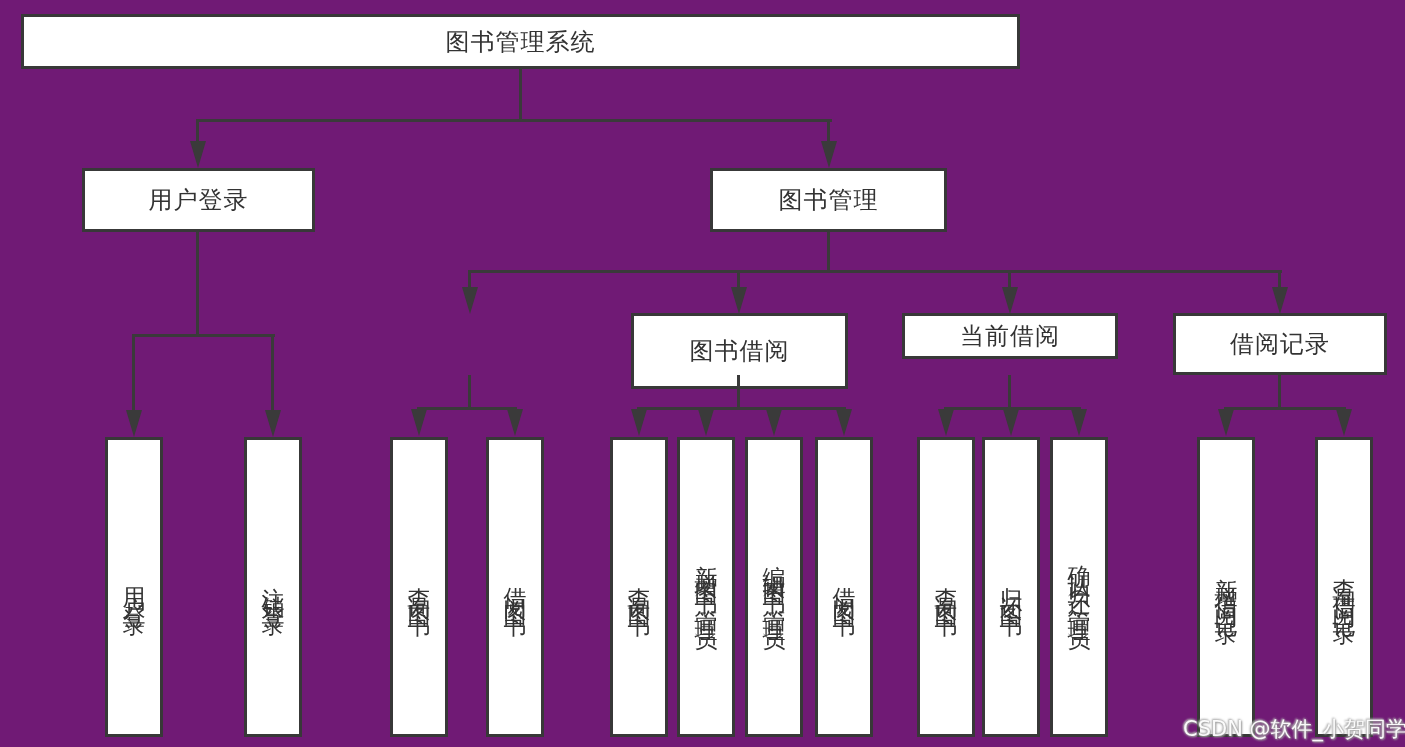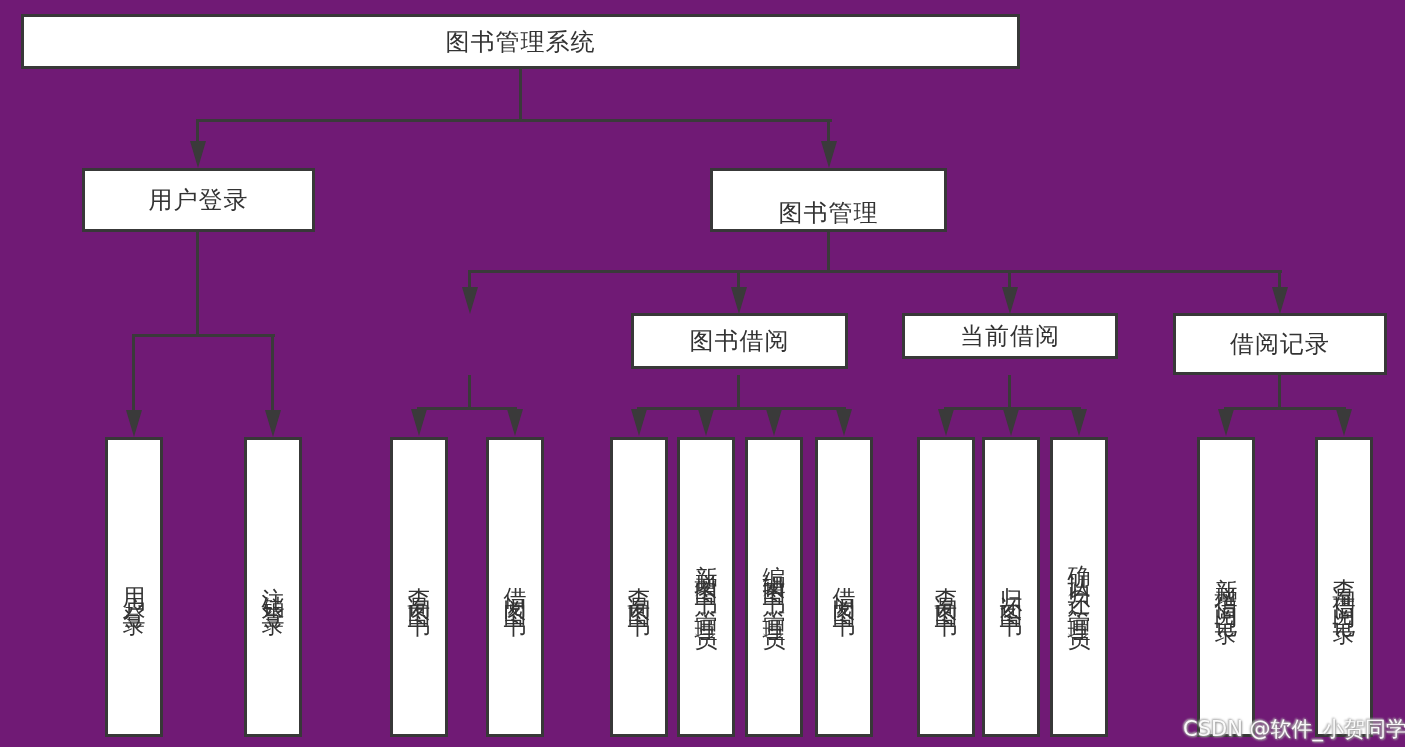--- a/index.html
+++ b/index.html
@@ -49,21 +49,21 @@
   <div class="hline" style="left:196px;top:119px;width:636px;"></div>
   <div class="astem" style="left:196px;top:119px;height:28px;"></div>
   <div class="arrow" style="left:190px;top:141px;"></div>
   <div class="astem" style="left:827px;top:119px;height:28px;"></div>
   <div class="arrow" style="left:821px;top:141px;"></div>
 
   <div class="node" style="left:82px;top:168px;width:233px;height:64px;">
     <span class="hlabel">用户登录</span>
   </div>
 
-  <div class="node" style="left:710px;top:168px;width:237px;height:64px;align-items:flex-end;">
+  <div class="node" style="left:710px;top:168px;width:237px;height:64px;">
     <span class="hlabel">图书管理</span>
   </div>
 
   <div class="vline" style="left:196px;top:232px;height:104px;"></div>
   <div class="hline" style="left:132px;top:334px;width:143px;"></div>
   <div class="astem" style="left:132px;top:334px;height:80px;"></div>
   <div class="arrow" style="left:126px;top:410px;"></div>
   <div class="astem" style="left:271px;top:334px;height:80px;"></div>
   <div class="arrow" style="left:265px;top:410px;"></div>
 
@@ -71,21 +71,21 @@
   <div class="hline" style="left:468px;top:270px;width:814px;"></div>
   <div class="astem" style="left:468px;top:270px;height:20px;"></div>
   <div class="arrow" style="left:462px;top:287px;"></div>
   <div class="astem" style="left:737px;top:270px;height:20px;"></div>
   <div class="arrow" style="left:731px;top:287px;"></div>
   <div class="astem" style="left:1008px;top:270px;height:20px;"></div>
   <div class="arrow" style="left:1002px;top:287px;"></div>
   <div class="astem" style="left:1278px;top:270px;height:20px;"></div>
   <div class="arrow" style="left:1272px;top:287px;"></div>
 
-  <div class="node" style="left:631px;top:313px;width:217px;height:56px;">
+  <div class="node" style="left:631px;top:313px;width:217px;height:76px;">
     <span class="hlabel">图书借阅</span>
   </div>
   <div class="node" style="left:902px;top:313px;width:216px;height:46px;">
     <span class="hlabel">当前借阅</span>
   </div>
   <div class="node" style="left:1173px;top:313px;width:214px;height:62px;">
     <span class="hlabel">借阅记录</span>
   </div>
 
   <div class="vline" style="left:468px;top:375px;height:33px;"></div>

